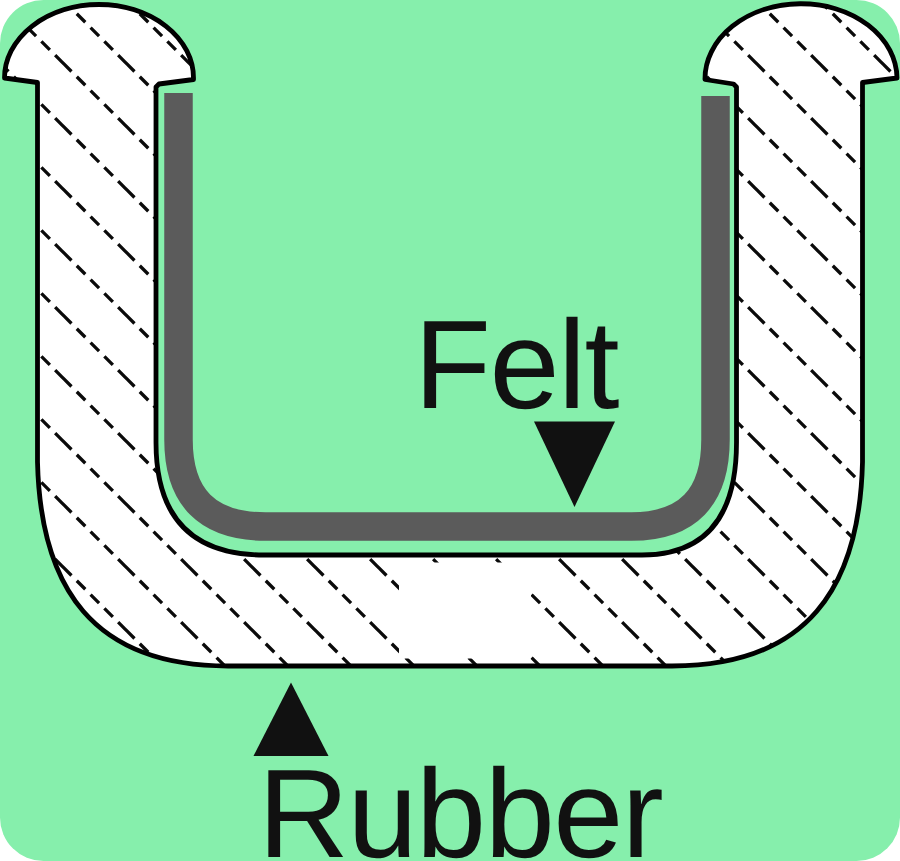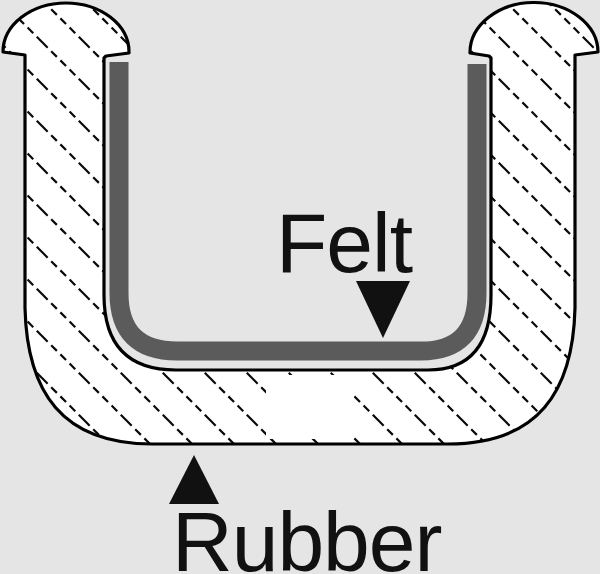--- a/index.html
+++ b/index.html
@@ -4,23 +4,24 @@
 <style>
   html, body {
     margin: 0;
     padding: 0;
     background: #ffffff;
   }
   .stage {
     position: relative;
     width: 600px;
     height: 574px;
-    background: #e5e5e5;
+    background: #86efac;
     overflow: hidden;
     font-family: "Liberation Sans", sans-serif;
+    border-radius: 29px;
   }
   svg { display: block; }
   text.label {
     font-family: "Liberation Sans", "DejaVu Sans", sans-serif;
     font-size: 84px;
     letter-spacing: -1px;
   }
 </style>
 </head>
 <body>

